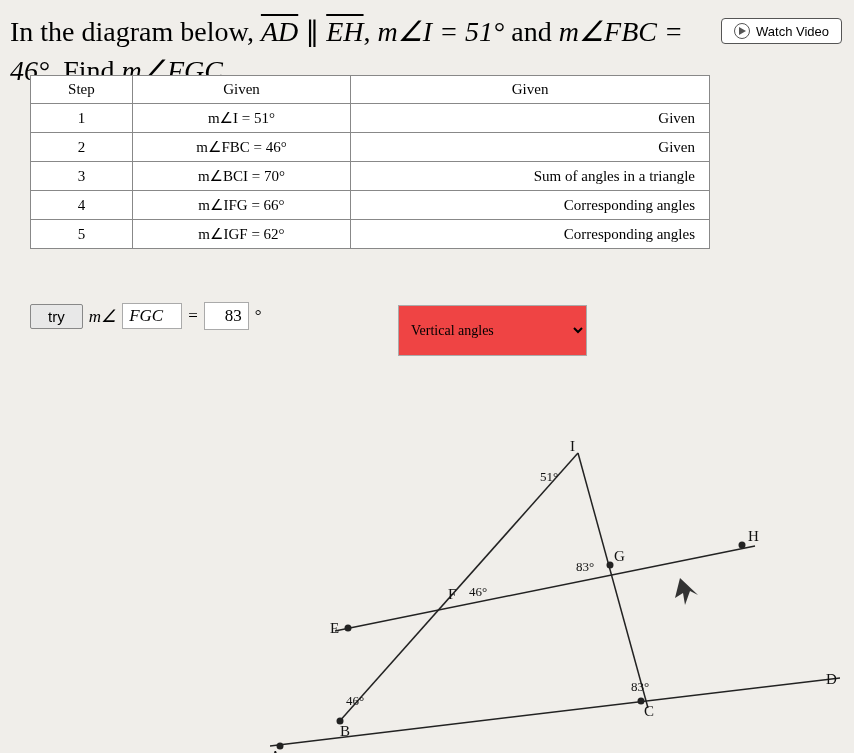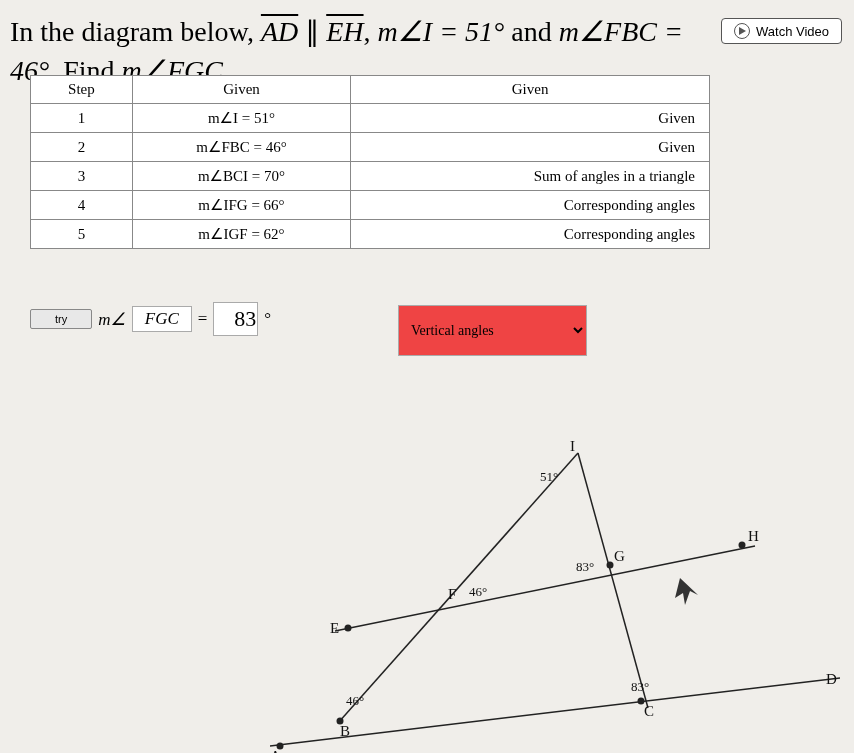--- a/index.html
+++ b/index.html
@@ -97,47 +97,47 @@
       top: 302px;
       left: 30px;
       display: flex;
       align-items: center;
       gap: 6px;
       font-size: 17px;
     }
     #try-btn {
       border: 1px solid #888;
       background: #e8e8e8;
-      padding: 3px 24px;
-      font-size: 11px;
+      padding: 3px 17px;
+      font-size: 15px;
       cursor: pointer;
       font-family: Arial, sans-serif;
       border-radius: 2px;
     }
     #angle-label {
       font-size: 17px;
       font-style: italic;
     }
     #angle-name {
       font-style: italic;
       font-size: 17px;
       border: 1px solid #aaa;
       background: white;
-      padding: 2px 12px;
+      padding: 2px 6px;
       min-width: 60px;
       display: inline-block;
     }
     #equals-sign {
       font-size: 17px;
     }
     #answer-box {
       border: 1.5px solid #aaa;
       background: white;
       padding: 3px 20px;
-      font-size: 22px;
+      font-size: 17px;
       width: 45px;
       text-align: center;
       display: inline-block;
     }
     #degree-sign {
       font-size: 17px;
     }
 
     
     #reason-dropdown-row {

